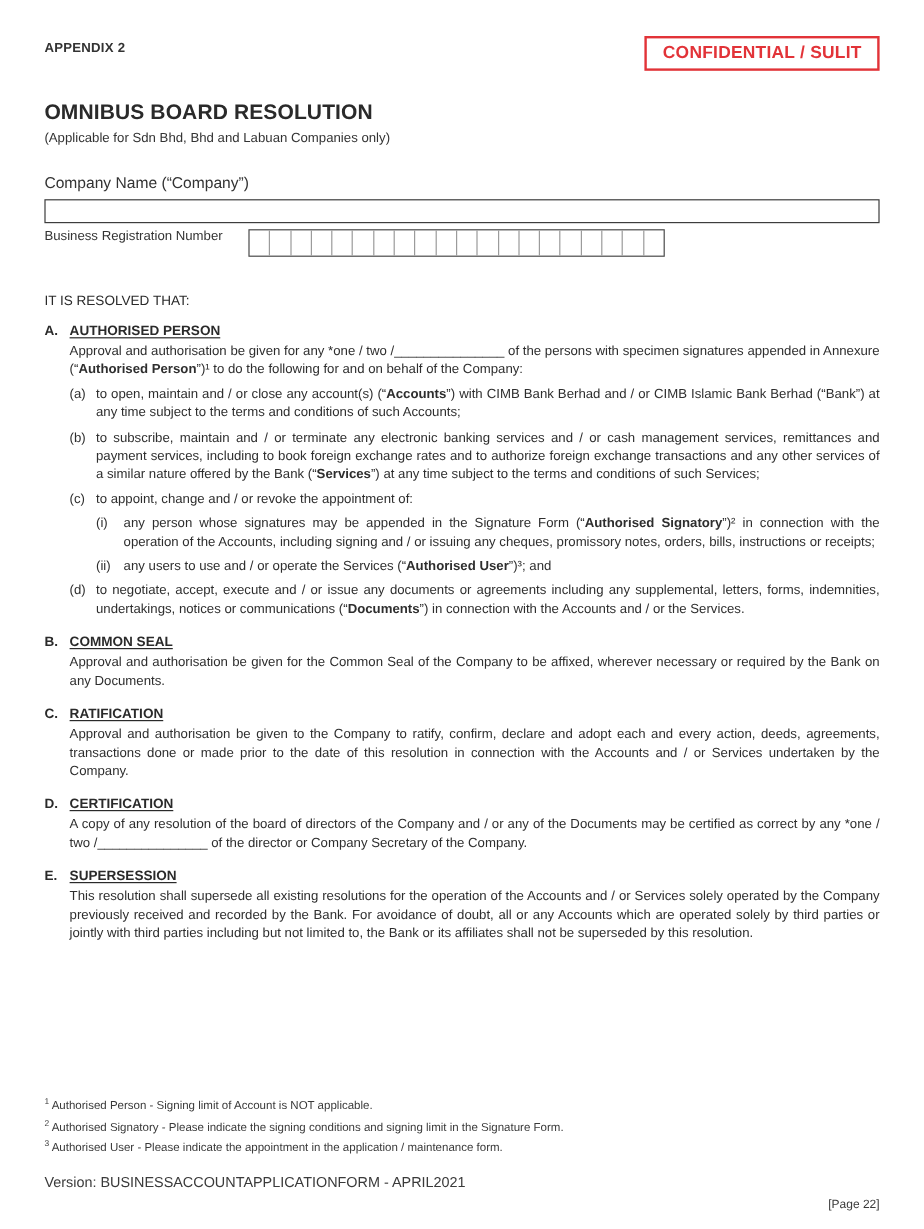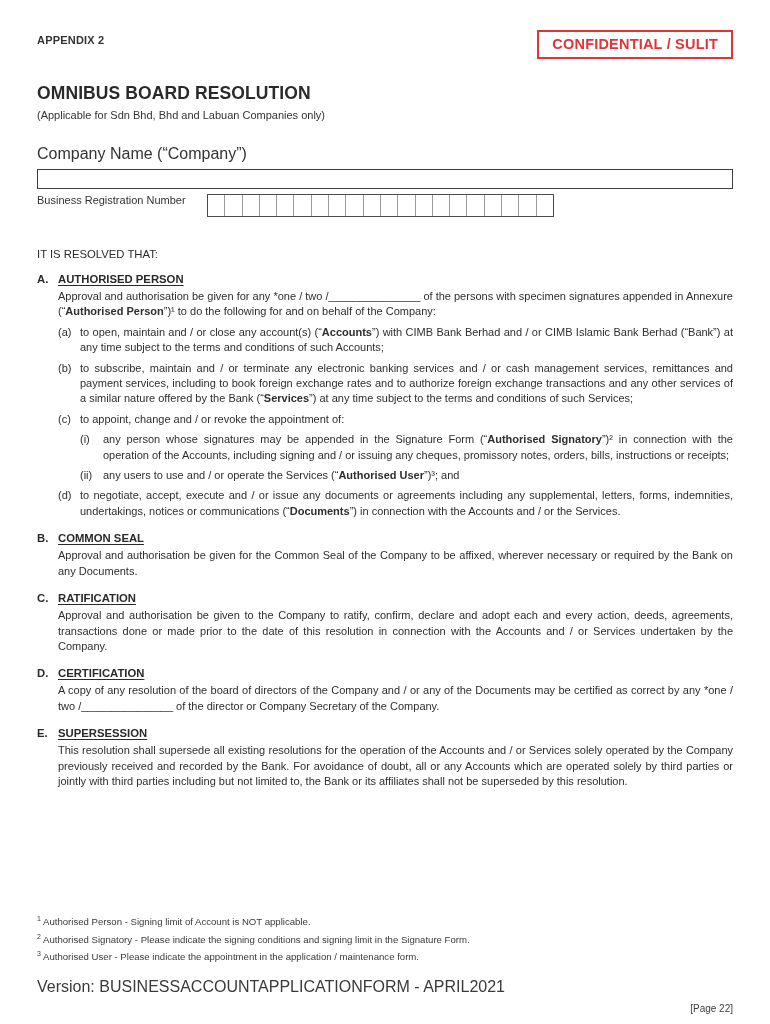--- a/index.html
+++ b/index.html
@@ -49,21 +49,21 @@
     letter-spacing: 0.1px;
   }
   .subtitle {
     margin-top: 5px;
     font-size: 11px;
     color: #333;
   }
   
   .field-label {
     margin-top: 24px;
-    font-size: 16px;
+    font-size: 13px;
     color: #333;
   }
   .company-input {
     margin-top: 6px;
     width: 100%;
     height: 20px;
     border: 1.3px solid #3d3d3d;
     background: #fff;
   }
   .brn-row {
@@ -146,21 +146,21 @@
     top: 915px;
   }
   .fn {
     font-size: 9.6px;
     color: #3a3a3a;
     margin-bottom: 5.5px;
   }
   .fn sup { font-size: 7px; }
   .version {
     margin-top: 15px;
-    font-size: 16px;
+    font-size: 12px;
     color: #3a3a3a;
   }
   .pageno {
     margin-top: 7px;
     font-size: 10px;
     color: #3a3a3a;
     text-align: right;
   }
 </style>
 </head>

